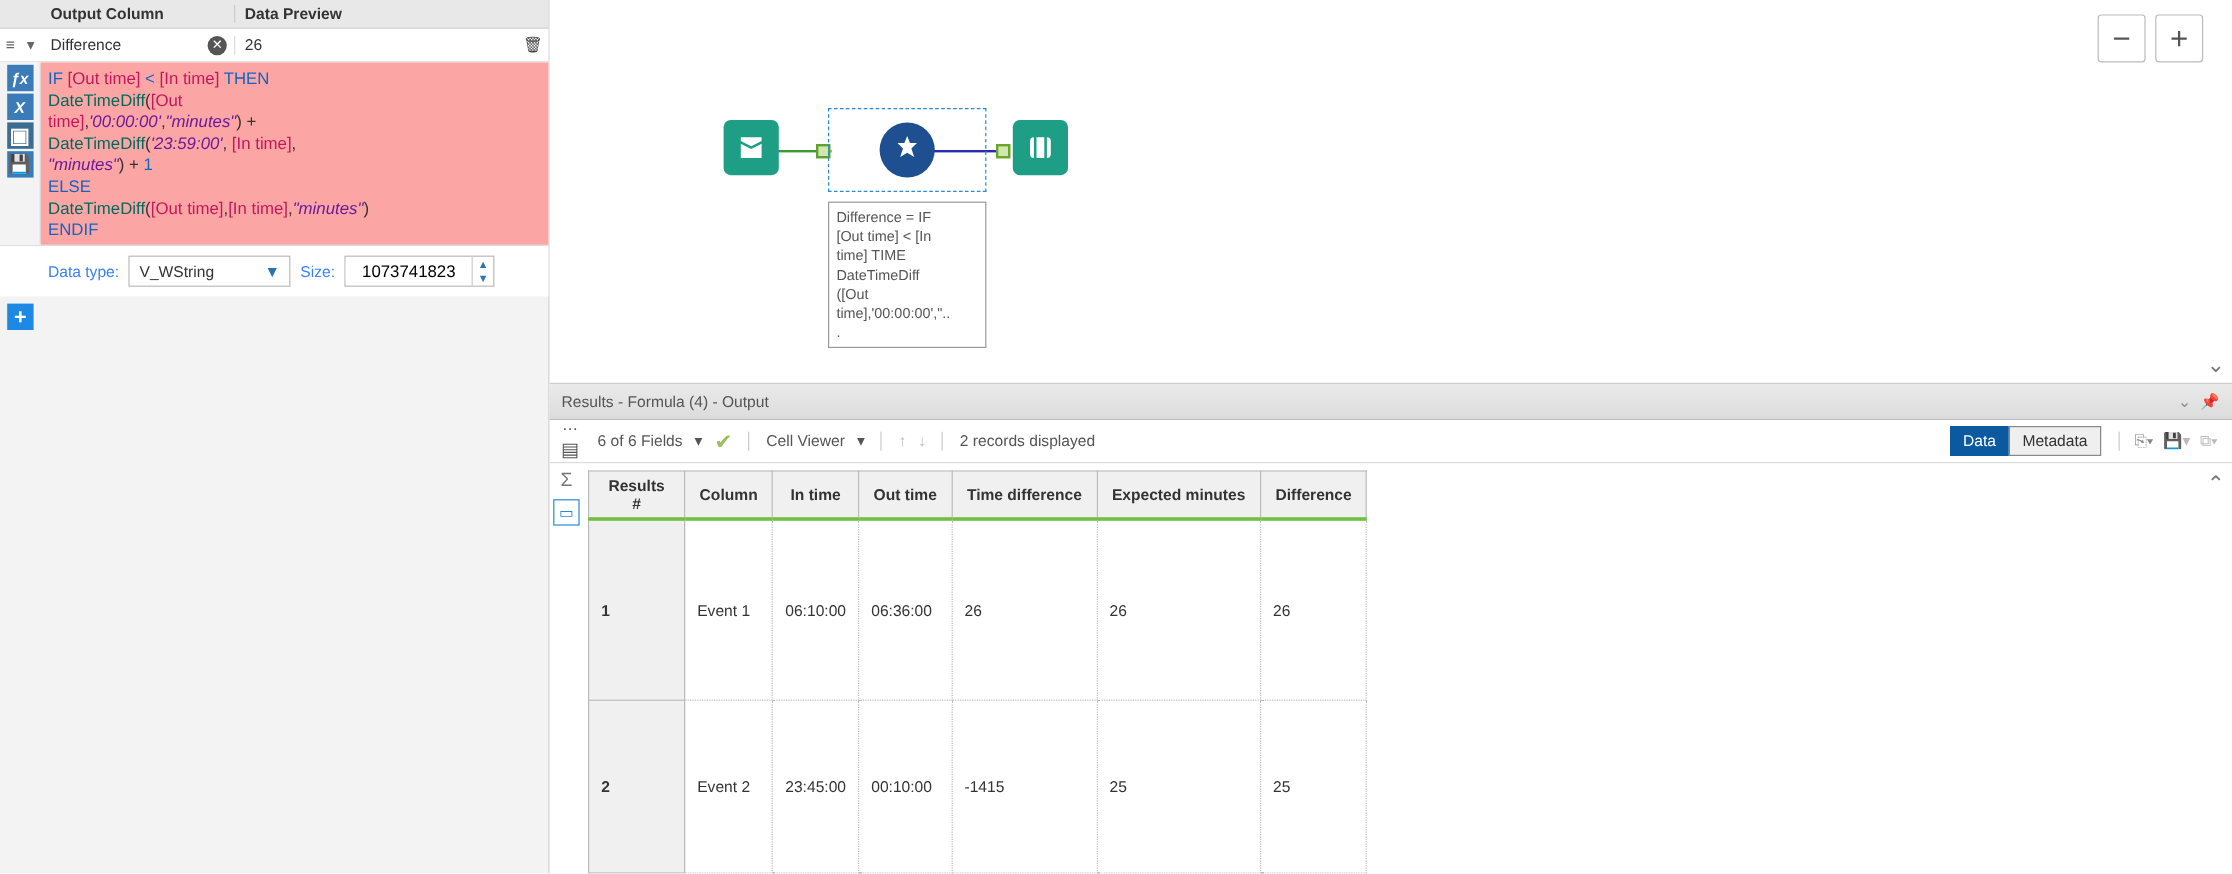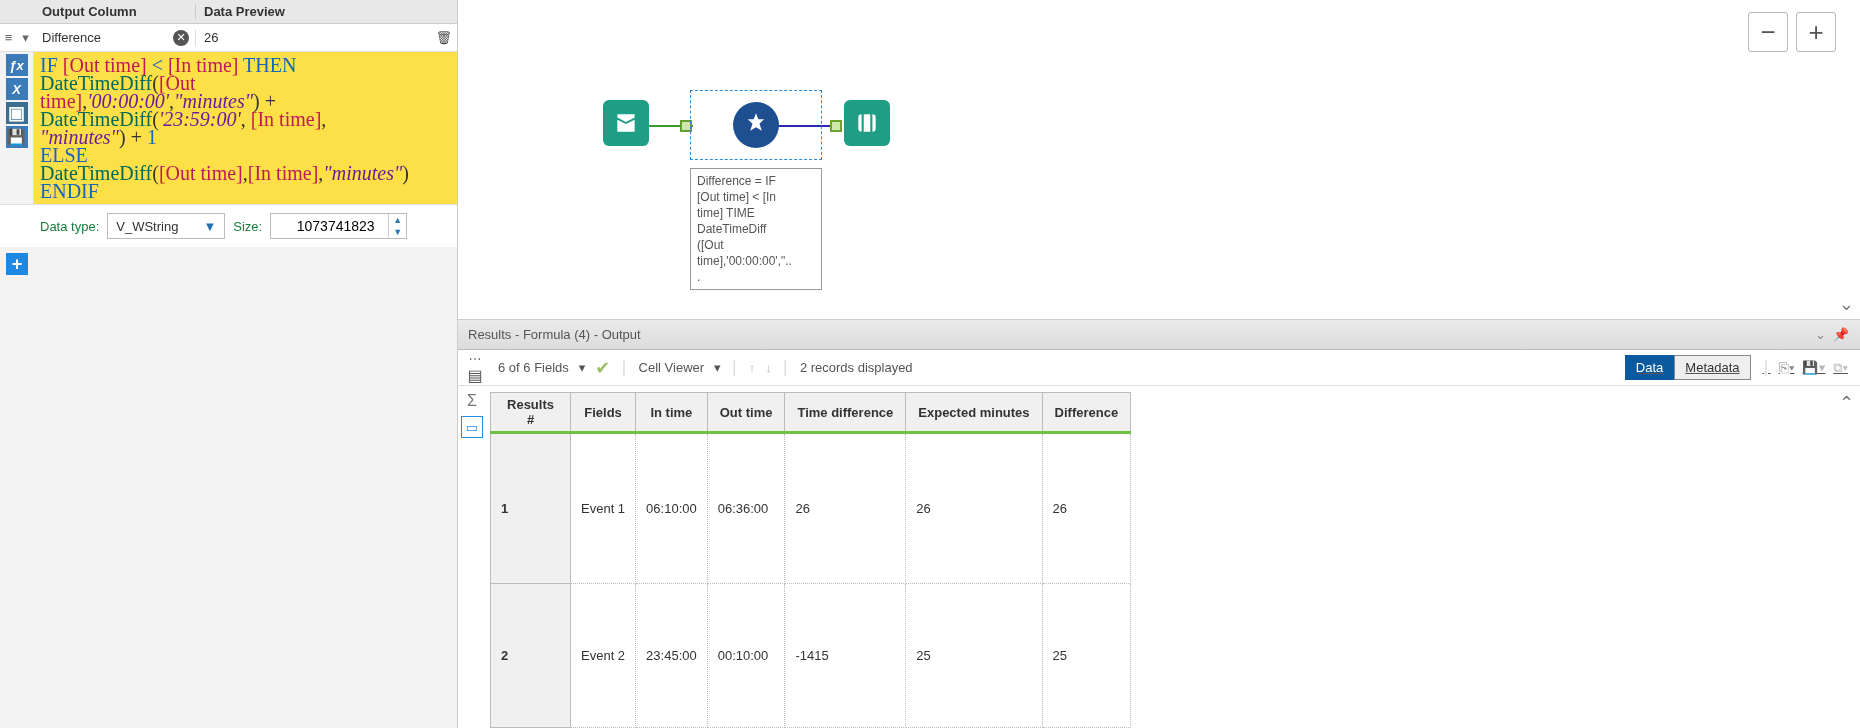--- a/index.html
+++ b/index.html
@@ -88,56 +88,55 @@
     font-size: 13px; font-style: italic; font-weight:700;
     color: #fff;
   }
   .g-fx { background:#3a7bb8; }
   .g-x  { background:#3a7bb8; }
   .g-fold { background:#3c6e91; font-style:normal; font-size:18px;}
   .g-save { background:#3a7bb8; font-style:normal; font-size:15px;}
 
   .code-block {
     flex: 1;
-    font-family: Liberation Serif, serif;
-    font-size: 20px;
+    font-family: Liberation Sans, sans-serif;
+    font-size: 14px;
     line-height: 18px;
     padding: 4px 6px;
     white-space: pre-wrap;
     word-break: break-word;
-    background:#fde047;
+    background:#fca5a5;
   }
   .kw { color:#1565c0; }
   .field { color:#c2185b; }
   .lit { color:#6a1b9a; font-style: italic; }
   .str { color:#6a1b9a; font-style: italic; }
   .func { color:#00695c; }
   .op { color:#1565c0; }
 
   .datatype-row {
     display:flex;
     align-items:center;
     padding: 8px 8px 8px 40px;
     background:#fff;
     gap:8px;
   }
-  .dt-label { color:#15803d; }
+  .dt-label { color:#3b82f6; }
   .dt-select {
-    width: 118px; height:26px;
+    width: 135px; height:26px;
     border:1px solid #bbb;
     display:flex; align-items:center; justify-content:space-between;
     padding:0 8px;
     background:#fff;
   }
   .size-input {
     display:flex; align-items:center;
     border:1px solid #bbb;
     height:26px;
     background:#fff;
-    padding-left:12px;
   }
   .size-input input { border:0; width:105px; text-align:center; font-size:14px; outline:none; }
   .spinner { display:flex; flex-direction:column; }
   .spinner div { width:18px; height:12px; display:flex; align-items:center; justify-content:center; font-size:9px; border-left:1px solid #ccc; color:#2c77b4;}
 
   .add-box {
     width:22px; height:22px;
     background:#1e88e5; color:#fff;
     display:flex; align-items:center; justify-content:center;
     font-size:18px; font-weight:700;
@@ -220,21 +219,21 @@
     padding:0 12px 0 4px;
     gap:10px;
     border-bottom:1px solid #ddd;
     color:#555;
   }
   .rtb-left-icons { display:flex; flex-direction:column; width:26px; align-items:center; gap:-2px;}
   .rtb-sep { color:#ccc; }
 
   .data-meta {
     margin-left:auto;
-    display:flex; align-items:center; gap:0;text-decoration:underline;
+    display:flex; align-items:center; gap:0;
   }
   .dm-tab {
     padding:4px 10px;
     border:1px solid #888;
     font-size:13px;
   }
   .dm-tab.active { background:#0b5aa0; color:#fff; border-color:#0b5aa0;}
   .dm-tab.inactive { background:#efefef; color:#333;}
   .dm-icons { margin-left:12px; display:flex; gap:8px; color:#888;}
 
@@ -433,21 +432,21 @@
 
     <div class="results-body" style="position:relative;">
       <div class="results-leftcol">
         <span style="font-size:16px;">Σ</span>
         <div class="rlc-icon" style="border-color:#2b8ad6; color:#2b8ad6;">▭</div>
       </div>
       <table class="results" id="results-table">
         <thead>
             <tr id="results-head-row">
               <th class="rec">Results #</th>
-              <th>Fields</th>
+              <th>Column</th>
               <th>In time</th>
               <th>Out time</th>
               <th>Time difference</th>
               <th>Expected minutes</th>
               <th>Difference</th>
             </tr>
           </thead>
         <tbody id="results-body">
             <tr>
               <td class="rec">1</td>

